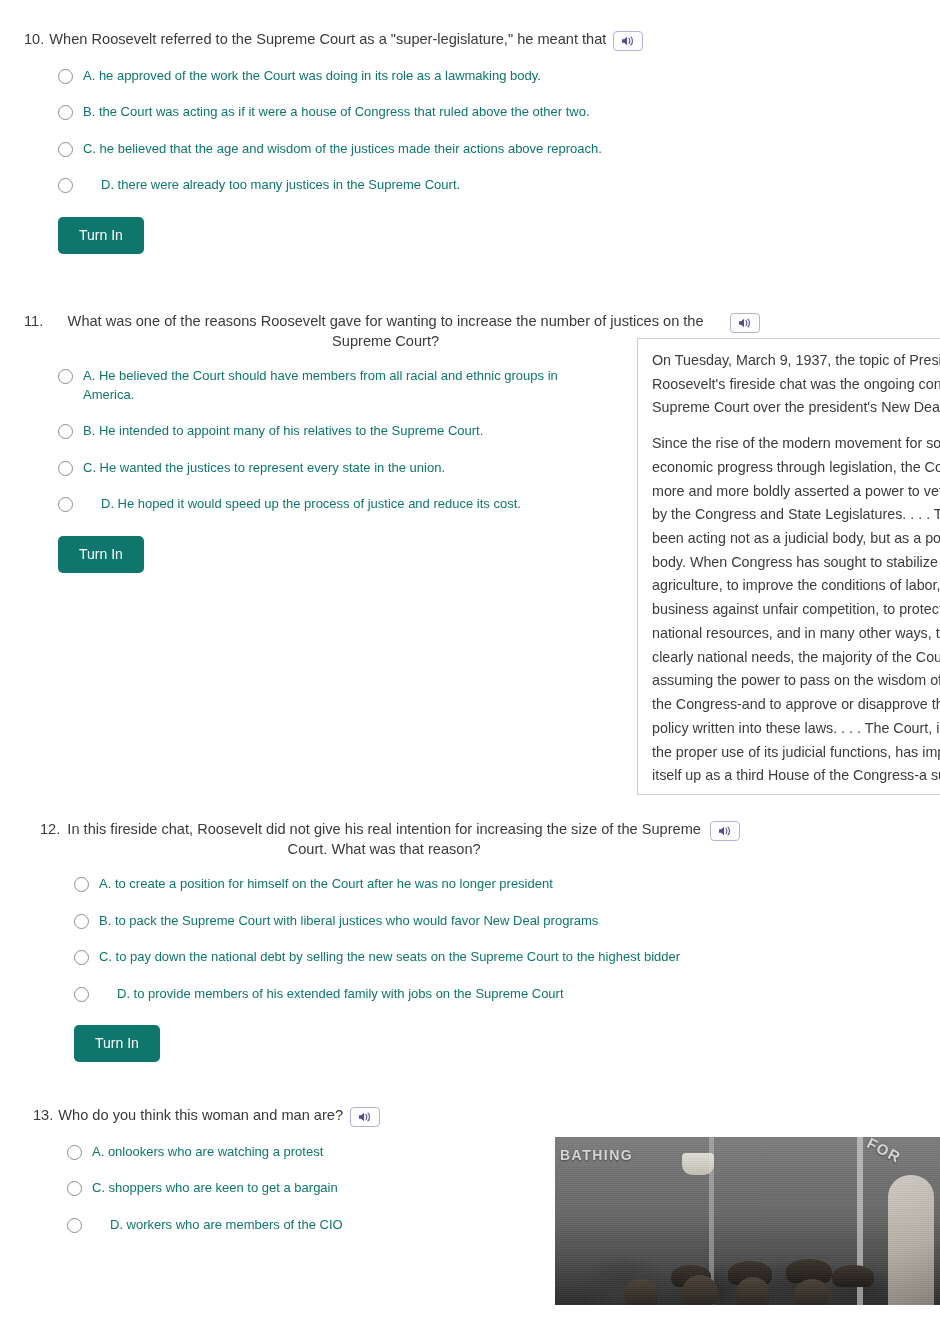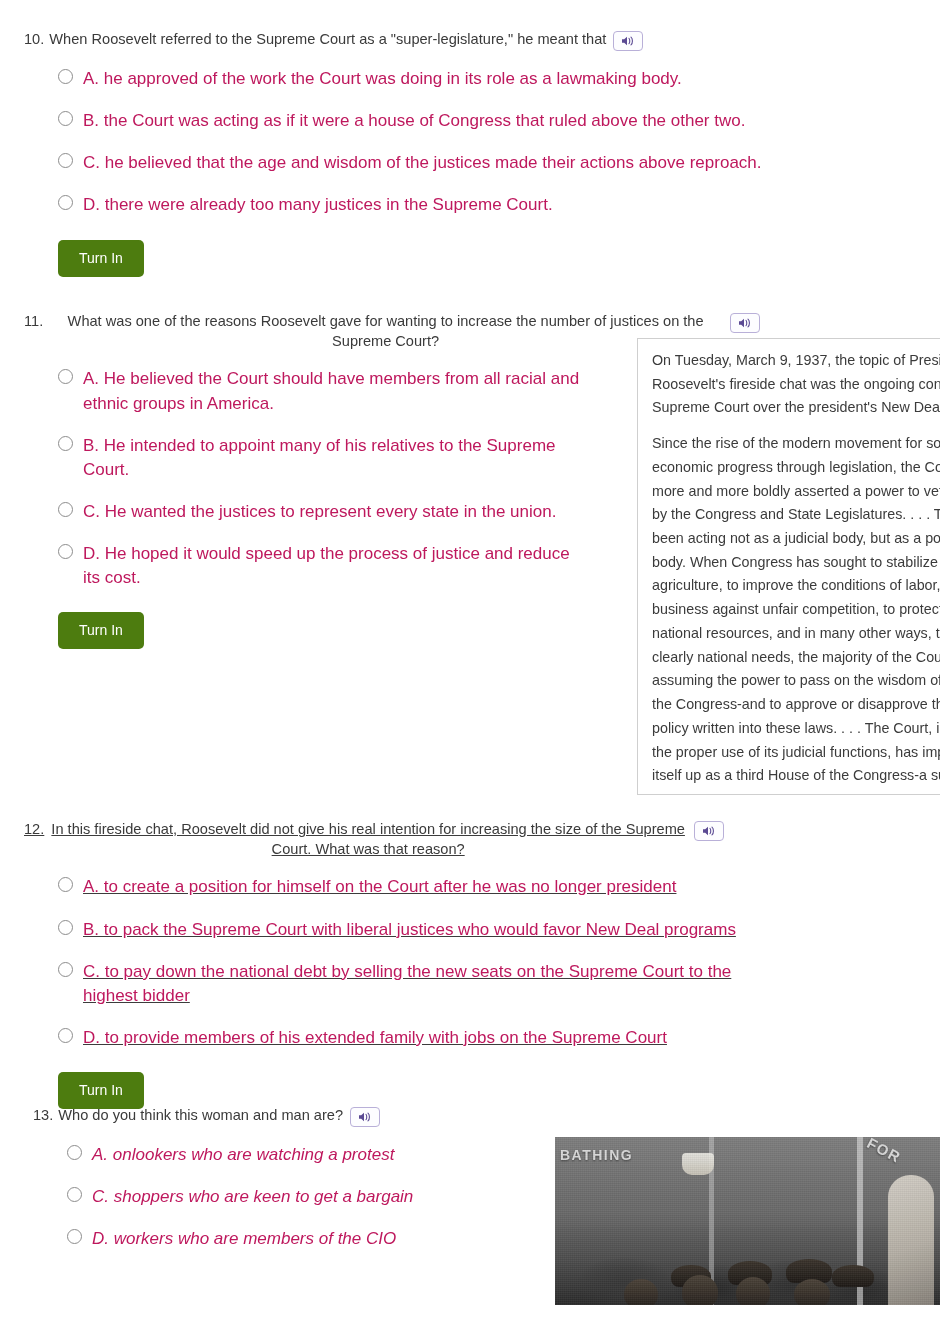--- a/index.html
+++ b/index.html
@@ -69,55 +69,55 @@
   .audio-btn svg { display: block; }
 
   
   .options {
     margin-top: 16px;
     padding-left: 58px;
     box-sizing: border-box;
   }
   .options.narrow { max-width: 580px; }
   .options.medium { max-width: 820px; }
-  .options.slim   { max-width: 500px; font-style: italic; }
+  .options.slim   { max-width: 500px; }
 
   .option {
     display: flex;
     align-items: flex-start;
     margin-bottom: 18px;
     cursor: pointer;
   }
-  .option:last-child { margin-bottom: 0; }
+  .option:last-child { margin-bottom: 0; gap: 18px; }
 
   .radio {
     flex: 0 0 auto;
     width: 15px;
     height: 15px;
     border: 1.6px solid #8d8d8d;
     border-radius: 50%;
     background: #fff;
     margin-top: 2px;
     margin-right: 10px;
     box-sizing: border-box;
   }
   .option-text {
-    font-size: 17px;
+    font-size: 13px;
     line-height: 1.42;
-    color: #be185d;
+    color: #0f766e;
   }
 
   
   .turnin-wrap {
     padding-left: 58px;
     margin-top: 22px;
   }
   .turnin {
     display: inline-block;
-    background: #4d7c0f;
+    background: #0f766e;
     color: #ffffff;
     font-size: 14px;
     line-height: 1;
     padding: 11px 21px 12px 21px;
     border: none;
     border-radius: 5px;
     cursor: pointer;
     font-family: "Liberation Sans", sans-serif;
   }
 
@@ -222,21 +222,21 @@
   }
   .hat {
     position: absolute;
     border-radius: 50% 50% 8px 8px;
     background: linear-gradient(180deg, #3b342c 0%, #1d1916 100%);
   }
 
   
   .block-q10 { position: absolute; left: 0; top: 30px; width: 940px; }
   .block-q11 { position: absolute; left: 0; top: 312px; width: 784px; }
-  .block-q12 { position: absolute; left: 0; top: 820px; width: 748px; text-decoration: underline; }
+  .block-q12 { position: absolute; left: 16px; top: 820px; width: 748px; }
   .block-q13 { position: absolute; left: 9px; top: 1106px; width: 940px; }
 </style>
 </head>
 <body>
 
 <div class="page">
 
   <div class="question-block block-q10">
     <div class="q-stem">
       <span class="q-num">10.</span>

